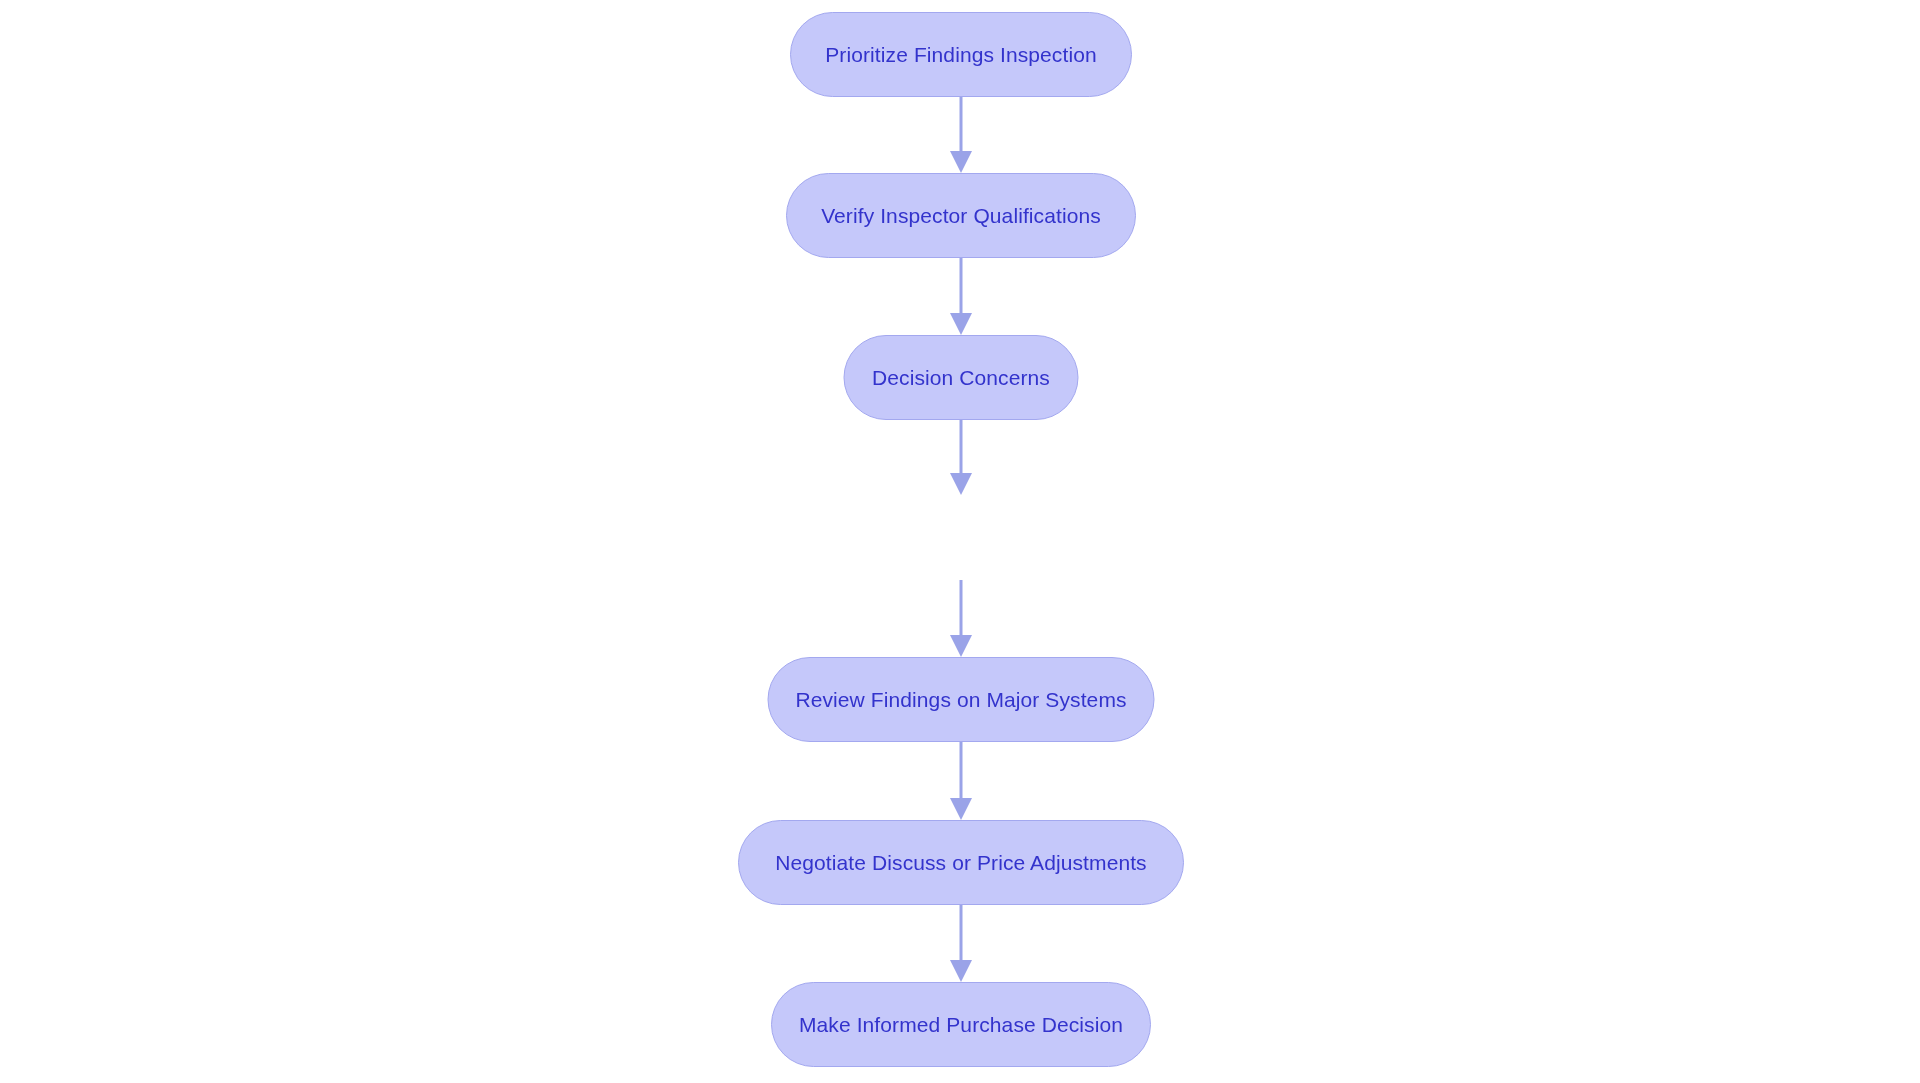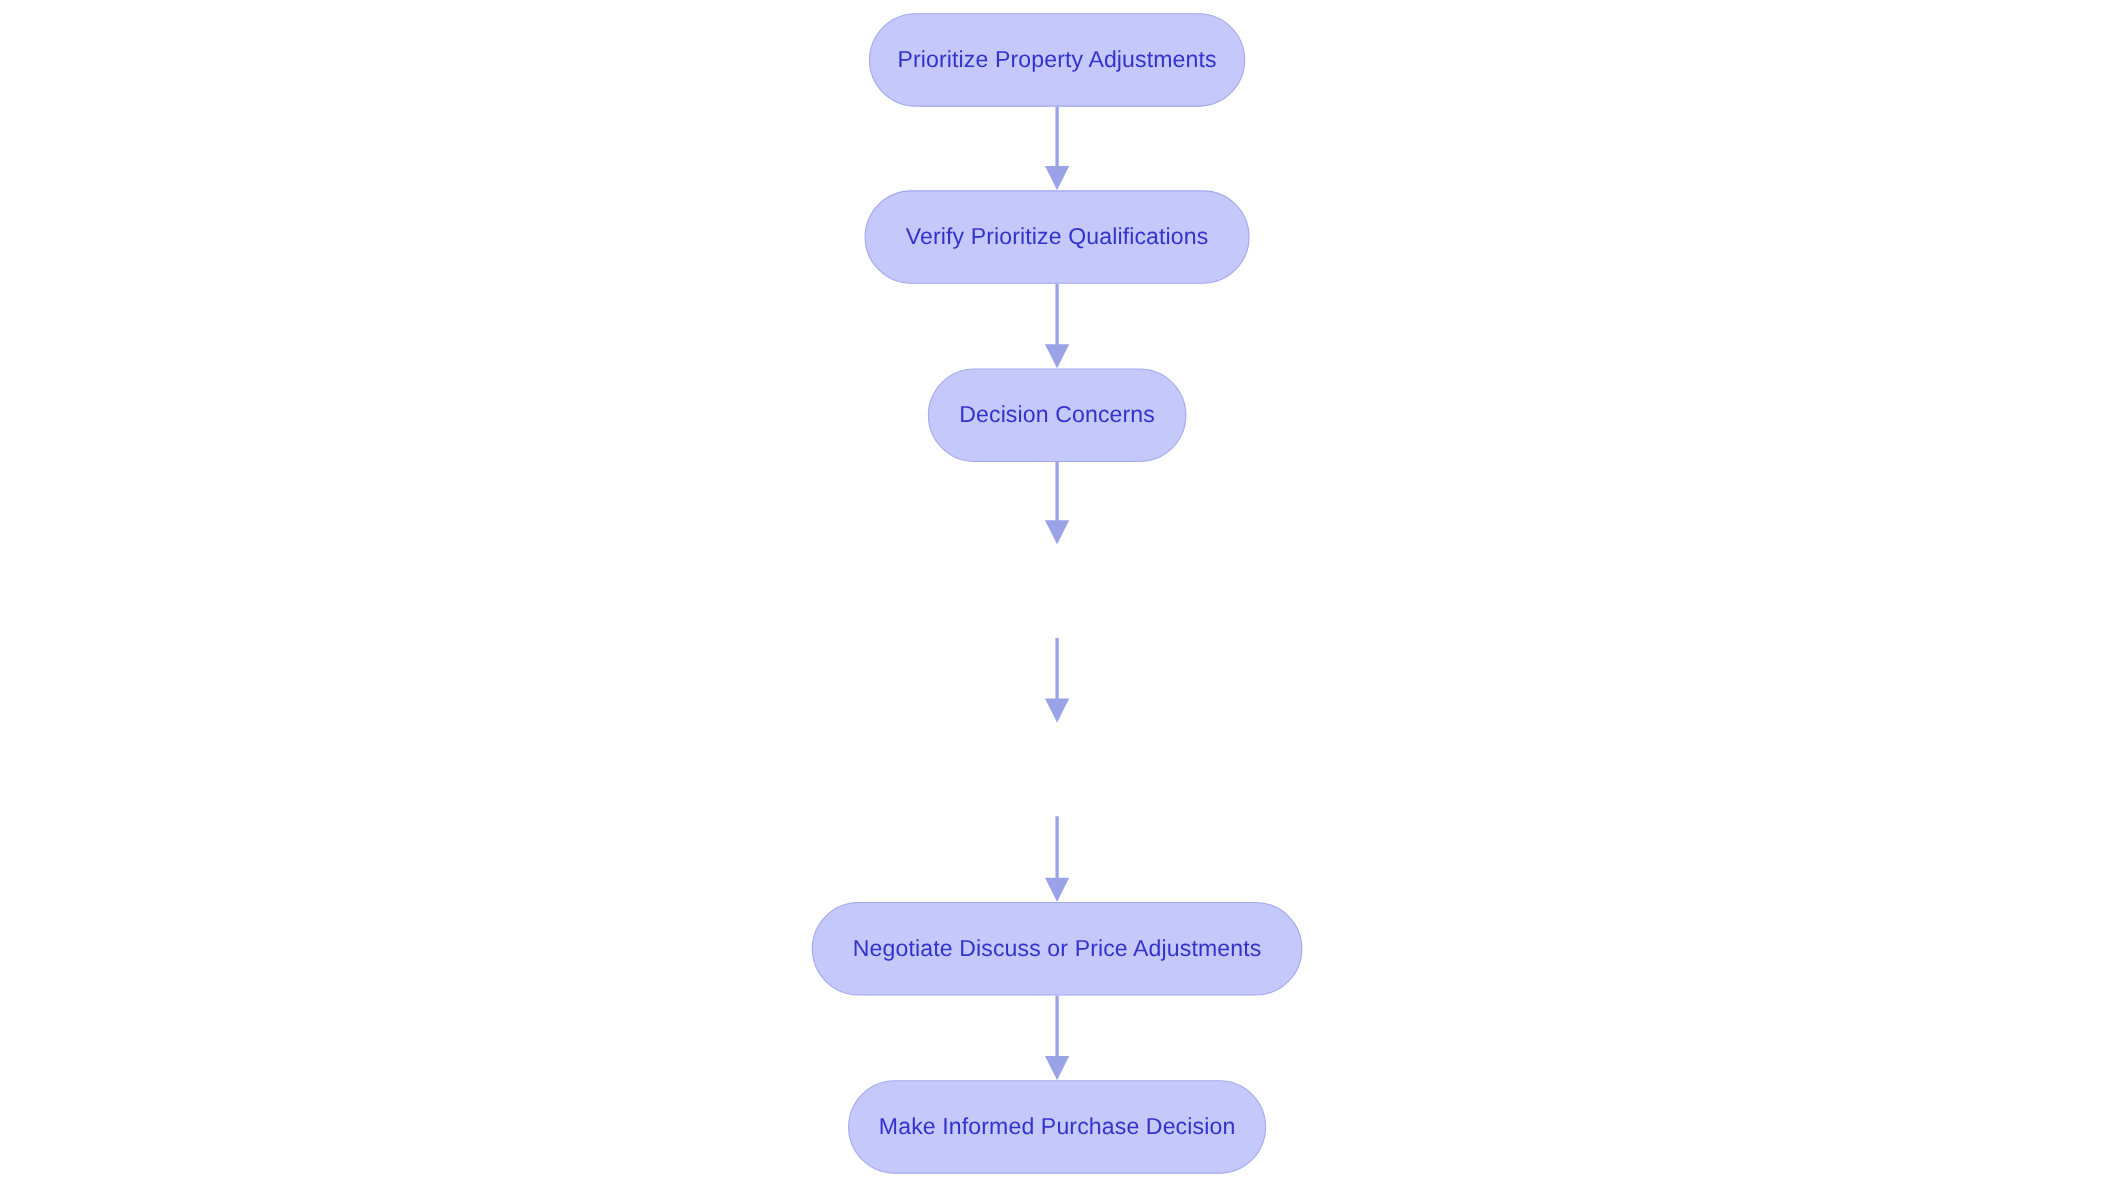--- a/index.html
+++ b/index.html
@@ -96,27 +96,30 @@
   <div class="connector" style="left: 961px; top: 742px; width: 24px; height: 78px;">
     <div class="connector-line" style="height: 58px;"></div>
     <div class="connector-head"></div>
   </div>
   <div class="connector" style="left: 961px; top: 905px; width: 24px; height: 77px;">
     <div class="connector-line" style="height: 57px;"></div>
     <div class="connector-head"></div>
   </div>
 
   <div class="node" style="left: 961px; top: 12px; width: 342px; height: 85px;">
-    <span class="node-label">Prioritize Property Adjustments</span>
+    <span class="node-label">Prioritize Findings Inspection</span>
   </div>
   <div class="node" style="left: 961px; top: 173px; width: 350px; height: 85px;">
-    <span class="node-label">Verify Prioritize Qualifications</span>
+    <span class="node-label">Verify Inspector Qualifications</span>
   </div>
   <div class="node" style="left: 961px; top: 335px; width: 235px; height: 85px;">
     <span class="node-label">Decision Concerns</span>
+  </div>
+  <div class="node" style="left: 961px; top: 657px; width: 387px; height: 85px;">
+    <span class="node-label">Review Findings on Major Systems</span>
   </div>
   <div class="node" style="left: 961px; top: 820px; width: 446px; height: 85px;">
     <span class="node-label">Negotiate Discuss or Price Adjustments</span>
   </div>
   <div class="node" style="left: 961px; top: 982px; width: 380px; height: 85px;">
     <span class="node-label">Make Informed Purchase Decision</span>
   </div>
 
 </div>
 

